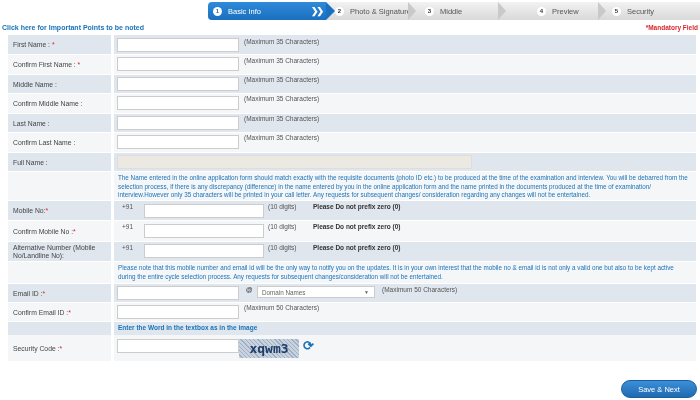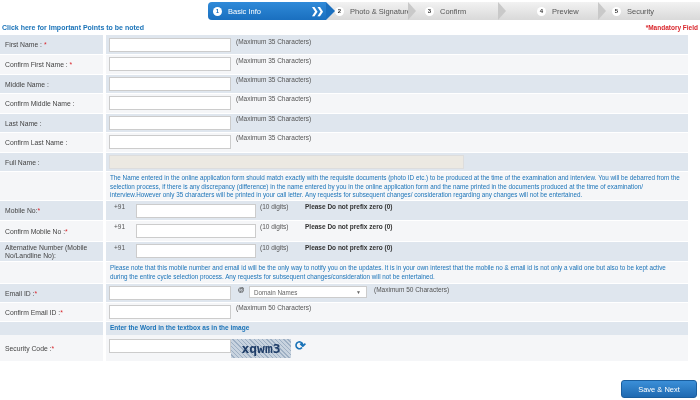--- a/index.html
+++ b/index.html
@@ -8,53 +8,53 @@
   .step { position: absolute; top: 0; height: 18px; display: flex; align-items: center; font-size: 7.5px; color: #555; }
   .step .num { width: 9px; height: 9px; border-radius: 50%; background: #fff; color: #333; font-size: 6px; font-weight: bold; display: flex; align-items: center; justify-content: center; margin-right: 6px; }
   .step.active { left: 0; width: 118px; background: linear-gradient(#2f8ad9, #1a6fbf); color: #fff; border-radius: 4px 0 0 4px; padding-left: 5px; }
   .step.active::after { content: ""; position: absolute; right: -9px; top: 0; border-top: 9px solid transparent; border-bottom: 9px solid transparent; border-left: 9px solid #1a6fbf; }
   .step.active .num { color: #1a6fbf; }
   .step .chev { position: absolute; right: 4px; font-weight: bold; font-size: 9px; letter-spacing: -2px; }
   .sep { position: absolute; top: 0; width: 10px; height: 18px; }
   .sep::before { content: ""; position: absolute; left: 0; top: 0; border-top: 9px solid transparent; border-bottom: 9px solid transparent; border-left: 8px solid #c9c9c9; }
   .important-link { position: absolute; left: 2px; top: 24px; color: #1a73b8; font-weight: bold; font-size: 7px; }
   .mandatory { position: absolute; right: 2px; top: 24px; color: #d9262c; font-weight: bold; font-size: 6.5px; }
-  .row { position: absolute; left: 0; width: 688px; display: flex; }
+  .row { position: absolute; left: 8px; width: 688px; display: flex; }
   .row .lbl { width: 103px; padding-left: 5px; display: flex; align-items: center; font-size: 6.8px; color: #444; }
   .row .val { flex: 1; margin-left: 3px; position: relative; }
   .blue .lbl, .blue .val { background: #dfe6ee; }
   .light .lbl, .light .val { background: #f5f6f8; }
   .req { color: #d9262c; }
   input.txt { position: absolute; border: 1px solid #ccc; background: #fff; height: 14px; }
   .hint { position: absolute; font-size: 6.5px; color: #555; }
   .note { position: absolute; left: 4px; top: 2px; right: 4px; color: #1a73b8; font-size: 6.3px; line-height: 8.5px; }
   .bold { font-weight: bold; color: #333; }
   .select { position: absolute; border: 1px solid #ccc; background: #fff; height: 12px; font-size: 6.3px; color: #666; padding-left: 4px; display: flex; align-items: center; }
   .select .arrow { position: absolute; right: 5px; font-size: 5px; }
   .captcha { position: absolute; left: 125px; top: 4px; width: 60px; height: 19px; background: repeating-linear-gradient(45deg,#c8d3df 0 2px,#9eb0c4 2px 3px); color: #1f3d68; font-weight: bold; font-size: 13px; display: flex; align-items: center; justify-content: center; letter-spacing: 0px; font-family: "DejaVu Sans Mono", monospace; }
   .refresh { position: absolute; left: 189px; top: 3px; color: #1a73b8; font-size: 13px; font-weight: bold; }
-  .save { position: absolute; left: 621px; top: 380px; width: 76px; height: 18px; background: linear-gradient(#3b8fd8, #1f6ab1); color: #fff; border-radius: 3px; font-size: 7.5px; display: flex; align-items: center; justify-content: center; border: 1px solid #1a5e9e; }
+  .save { position: absolute; left: 621px; top: 380px; width: 76px; height: 18px; background: linear-gradient(#3b8fd8, #1f6ab1); color: #fff; border-radius: 9px; font-size: 7.5px; display: flex; align-items: center; justify-content: center; border: 1px solid #1a5e9e; }
 </style>
 </head>
 <body>
 
 <div class="steps">
   <div class="step" style="left:127px">
     <span class="num">2</span>
     <span>Photo &amp; Signature</span>
   </div>
   <div class="step active">
     <span class="num">1</span>
     <span>Basic Info</span>
     <span class="chev">❯❯</span>
   </div>
   <div class="sep" style="left:200px"></div>
   <div class="step" style="left:217px">
     <span class="num">3</span>
-    <span>Confirm</span>
+    <span>Middle</span>
   </div>
   <div class="sep" style="left:290px"></div>
   <div class="step" style="left:329px">
     <span class="num">4</span>
     <span>Preview</span>
   </div>
   <div class="sep" style="left:390px"></div>
   <div class="step" style="left:404px">
     <span class="num">5</span>
     <span>Security</span>

